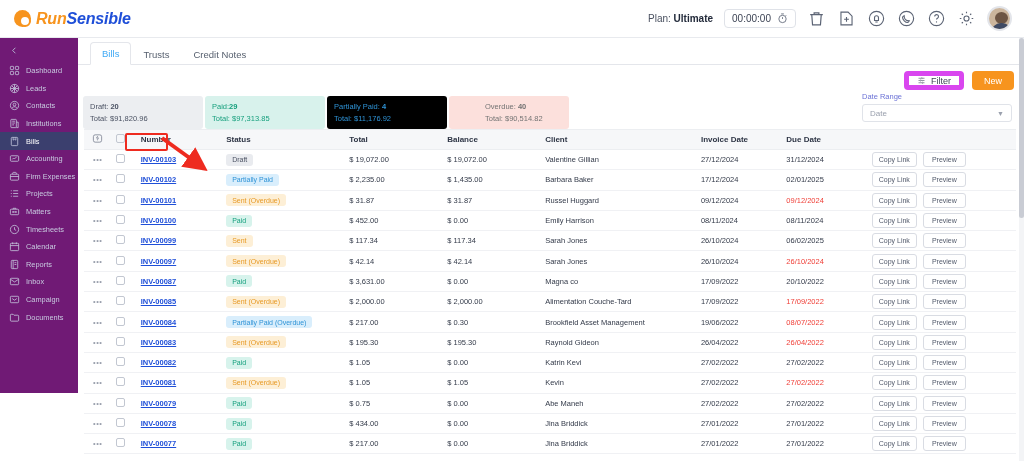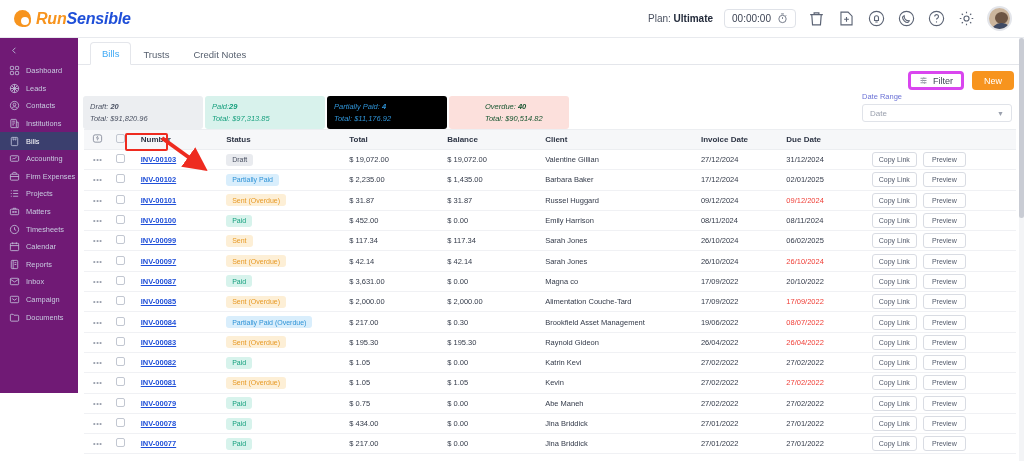--- a/index.html
+++ b/index.html
@@ -102,21 +102,21 @@
     display: flex; align-items: center; gap: 5px;
     width: 108px; height: 18px; border: 1px solid #e0e3e9; border-radius: 4px;
     padding: 0 6px;
   }
   .searchbox input {
     border: none; outline: none; width: 100%;
     font-size: 7.5px; color: #8a90a0; font-family: "Liberation Sans", sans-serif;
   }
   .filterbtn {
     display: flex; align-items: center; gap: 5px;
-    height: 19px; padding: 0 8px; border: 3px solid #d946ef; border-radius: 4px;
+    height: 19px; padding: 0 8px; border: 5px solid #d946ef; border-radius: 4px;
     font-size: 9px; color: #3f4657;
   }
   .newbtn {
     height: 19px; padding: 0 12px; border-radius: 4px;
     background: #f7941e; color: #fff; font-size: 9px;
     display: flex; align-items: center; justify-content: center;
   }
 
   
   .summary {
@@ -398,34 +398,34 @@
             <circle cx="13" cy="6" r="1.6"></circle>
             <circle cx="9" cy="12" r="1.6"></circle>
             <circle cx="15" cy="18" r="1.6"></circle>
           </svg>
         <span>Filter</span>
       </div>
       <div class="newbtn">New</div>
     </div>
 
     <div class="summary">
-      <div id="cards-host" style="display:flex;gap:2px;font-style:italic;">
+      <div id="cards-host" style="display:flex;gap:2px;">
           <div class="card" style="background: rgb(236, 238, 241); color: rgb(75, 82, 99);">
             <div class="l1"><span>Draft: </span><b>20</b></div>
             <div class="l2">Total: $91,820.96</div>
           </div>
           <div class="card" style="background: rgb(216, 242, 236); color: rgb(23, 160, 126);">
             <div class="l1"><span>Paid:</span><b>29</b></div>
             <div class="l2">Total: $97,313.85</div>
           </div>
           <div class="card" style="background: #000000; color: rgb(47, 147, 214);">
             <div class="l1"><span>Partially Paid: </span><b>4</b></div>
             <div class="l2">Total: $11,176.92</div>
           </div>
-          <div class="card" style="background: rgb(252, 224, 220); color: #14532d; padding-left: 36px;">
+          <div class="card" style="background: rgb(252, 224, 220); color: #737373; padding-left: 36px;">
             <div class="l1"><span>Overdue: </span><b>40</b></div>
             <div class="l2">Total: $90,514.82</div>
           </div>
         </div>
       <div class="daterange">
         <div class="dr-label">Date Range</div>
         <div class="dr-select">
           <span>Date</span>
           <span class="dr-caret">▼</span>
         </div>

